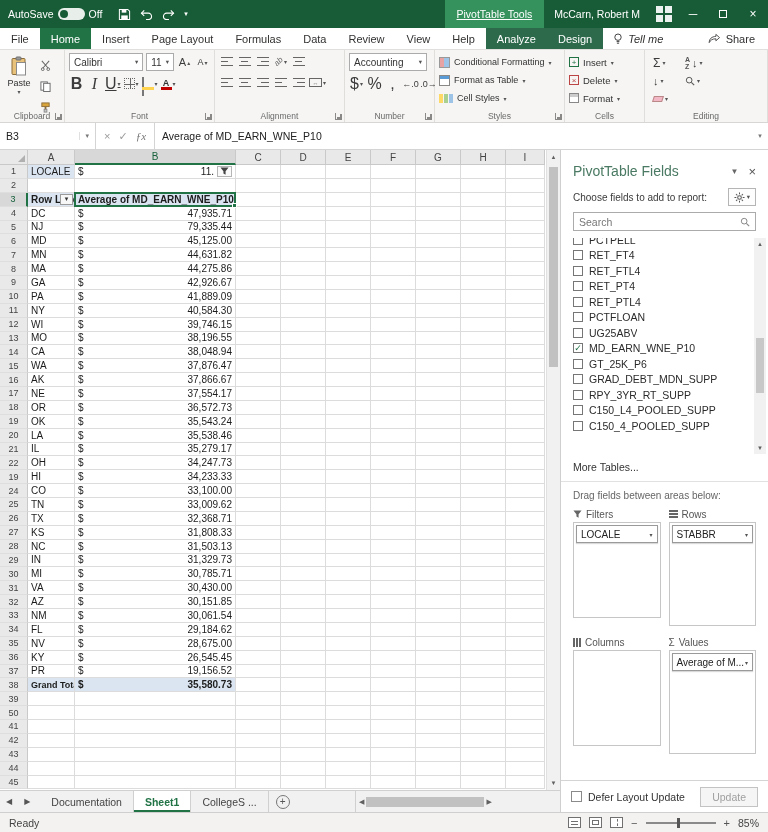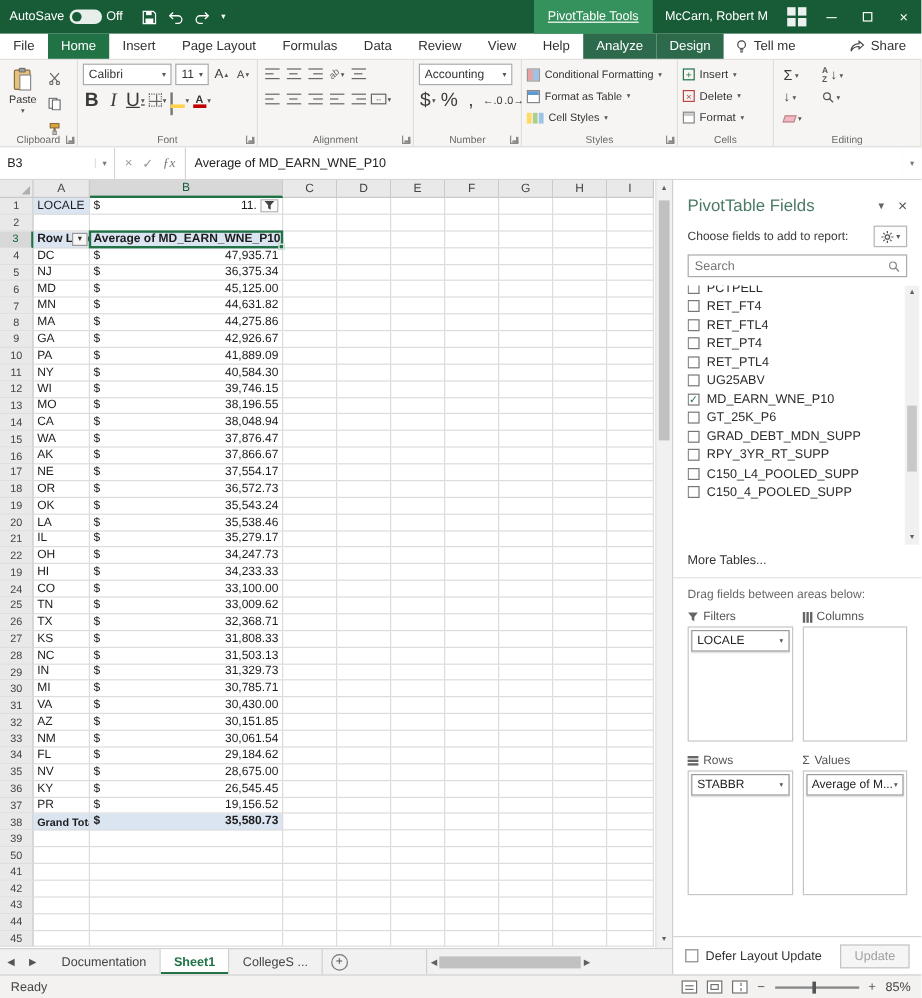--- a/index.html
+++ b/index.html
@@ -25,21 +25,21 @@
   .winbtn { width:30px; display:flex; align-items:center; justify-content:center; font-size:12px; }
   .maxbox { width:8px; height:8px; border:1px solid #fff; }
 
   
   .tabrow { position:absolute; top:28px; left:0; right:0; height:22px; background:#fff; border-bottom:1px solid #e1dfdd;
             display:flex; align-items:stretch; font-size:11px; z-index:9; }
   .rtabs { display:flex; align-items:stretch; }
   .rtab { padding:0 11px; display:flex; align-items:center; color:#323130; }
   .rtab.active { background:#217346; color:#fff;text-align:center; }
   .rtab.ctx { background:#2d6a4c; color:#fff; }
-  .tellme { display:flex; align-items:center; gap:5px; padding:0 10px; color:#323130; }
+  .tellme { display:flex; align-items:center; gap:5px; padding:0 10px; color:#323130;font-style:italic; }
   .share { margin-left:auto; display:flex; align-items:center; gap:5px; padding:0 13px; color:#323130; }
 
   
   .ribbon { position:absolute; top:50px; left:0; right:0; height:73px; background:#f6f5f4; border-bottom:1px solid #d8d6d4;
             display:flex; align-items:stretch; }
   .rgroup { position:relative; flex:none; border-right:1px solid #e0deda; padding:3px 4px 13px; }
   .glabel { position:absolute; bottom:1px; left:0; right:0; text-align:center; font-size:8.5px; color:#6a6a6a; }
   .launcher { position:absolute; right:2px; bottom:2px; width:7px; height:7px; border-left:1px solid #8a8886; border-bottom:1px solid #8a8886; }
   .launcher:after { content:""; position:absolute; right:0; bottom:0; width:3px; height:3px; border-right:2px solid #8a8886; border-bottom:2px solid #8a8886; }
   .frow { display:flex; align-items:center; gap:3px; margin-bottom:4px; }
@@ -656,21 +656,21 @@
             <div class="cell wS"></div>
             <div class="cell wI"></div>
           </div>
           <div class="grow">
             <div class="rownum">5</div>
             <div class="cell wA">
               <span>NJ</span>
             </div>
             <div class="cell wB">
               <span class="cur">$</span>
-              <span class="val">36,375.34</span>
+              <span class="val">79,335.44</span>
             </div>
             <div class="cell wS"></div>
             <div class="cell wS"></div>
             <div class="cell wS"></div>
             <div class="cell wS"></div>
             <div class="cell wS"></div>
             <div class="cell wS"></div>
             <div class="cell wI"></div>
           </div>
           <div class="grow">
@@ -1395,20 +1395,24 @@
           <div class="fitem">
             <span class="fcb"></span>
             <span class="flab">RET_PT4</span>
           </div>
           <div class="fitem">
             <span class="fcb"></span>
             <span class="flab">RET_PTL4</span>
           </div>
           <div class="fitem">
             <span class="fcb"></span>
+            <span class="flab">PCTFLOAN</span>
+          </div>
+          <div class="fitem">
+            <span class="fcb"></span>
             <span class="flab">UG25ABV</span>
           </div>
           <div class="fitem">
             <span class="fcb on">✓</span>
             <span class="flab">MD_EARN_WNE_P10</span>
           </div>
           <div class="fitem">
             <span class="fcb"></span>
             <span class="flab">GT_25K_P6</span>
           </div>
@@ -1447,50 +1451,50 @@
             </span>
             <span>Filters</span>
           </div>
           <div class="abox">
             <div class="pill">
               <span class="ptxt">LOCALE</span>
               <span class="pcar">▾</span>
             </div>
           </div>
         </div>
+        <div class="area tall">
+          <div class="ahead">
+            <span class="aicon">
+              <span class="ic-rowsb">
+                <i></i>
+                <i></i>
+                <i></i>
+              </span>
+            </span>
+            <span>Rows</span>
+          </div>
+          <div class="abox">
+            <div class="pill">
+              <span class="ptxt">STABBR</span>
+              <span class="pcar">▾</span>
+            </div>
+          </div>
+        </div>
         <div class="area">
           <div class="ahead">
             <span class="aicon">
               <span class="ic-cols">
                 <i></i>
                 <i></i>
                 <i></i>
               </span>
             </span>
             <span>Columns</span>
           </div>
           <div class="abox"></div>
-        </div>
-        <div class="area tall">
-          <div class="ahead">
-            <span class="aicon">
-              <span class="ic-rowsb">
-                <i></i>
-                <i></i>
-                <i></i>
-              </span>
-            </span>
-            <span>Rows</span>
-          </div>
-          <div class="abox">
-            <div class="pill">
-              <span class="ptxt">STABBR</span>
-              <span class="pcar">▾</span>
-            </div>
-          </div>
         </div>
         <div class="area tall">
           <div class="ahead">
             <span class="aicon">
               <span class="ic-sigma">Σ</span>
             </span>
             <span>Values</span>
           </div>
           <div class="abox">
             <div class="pill">

